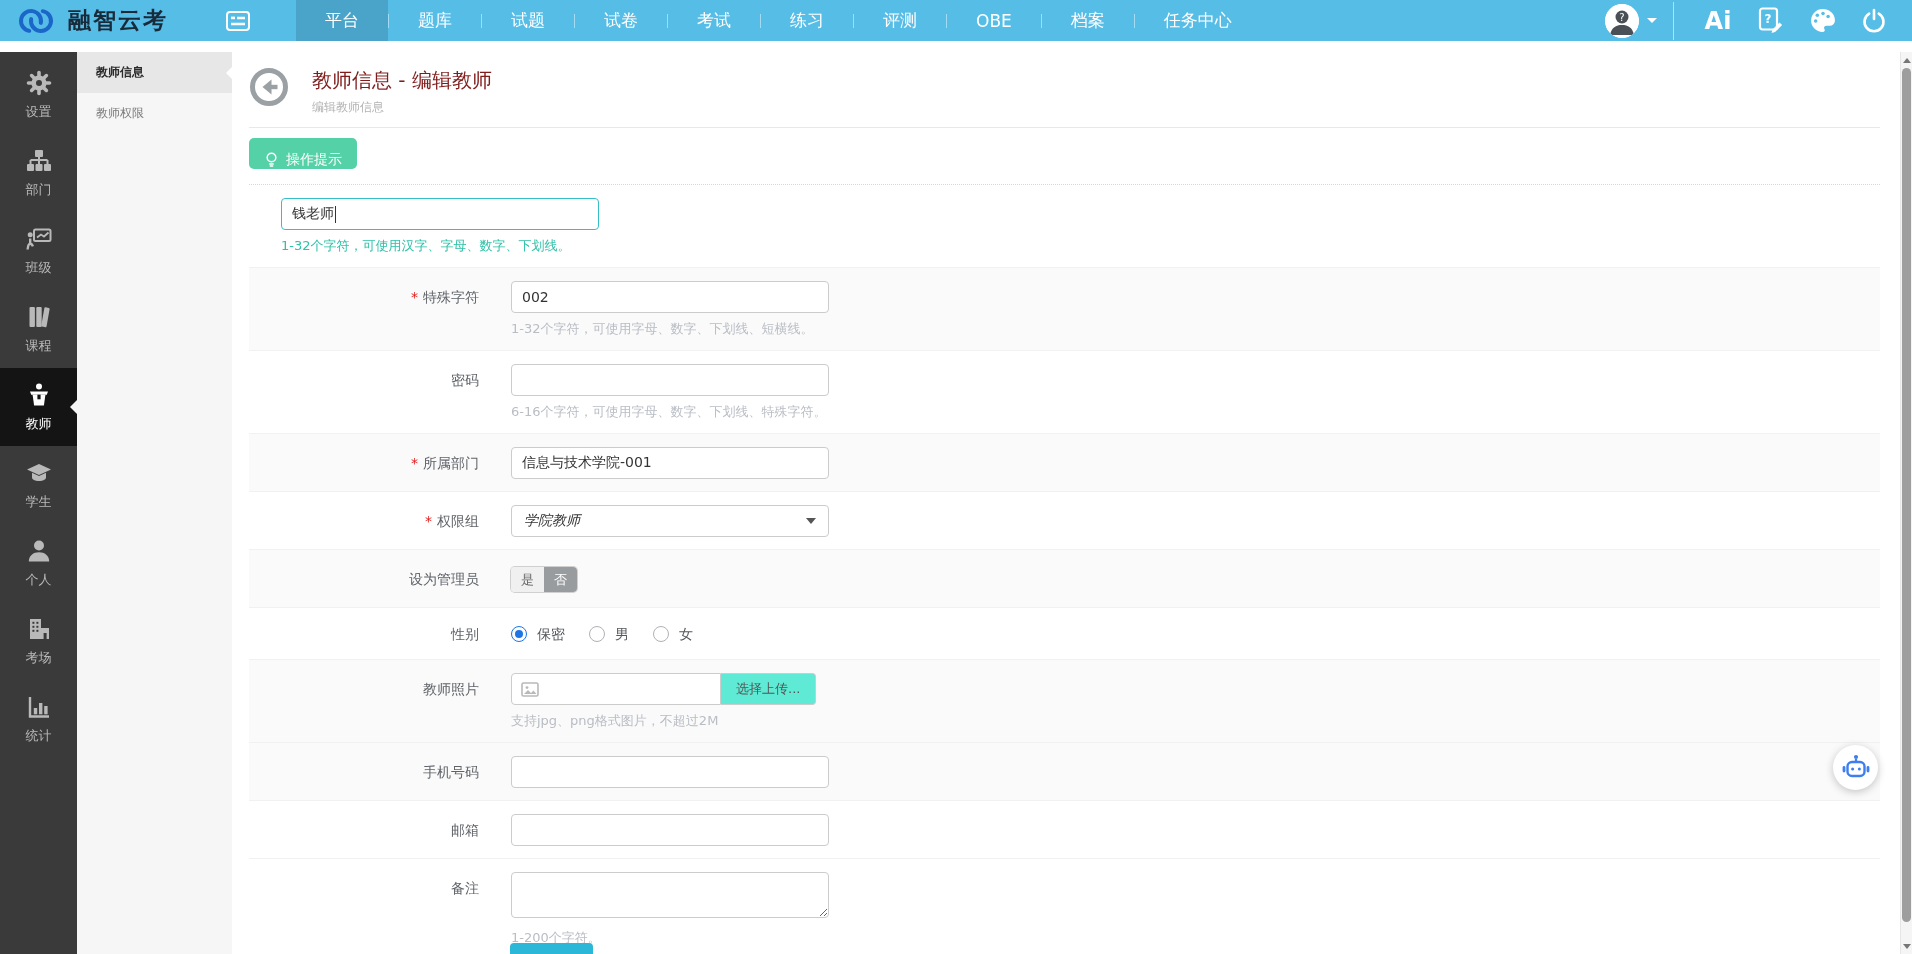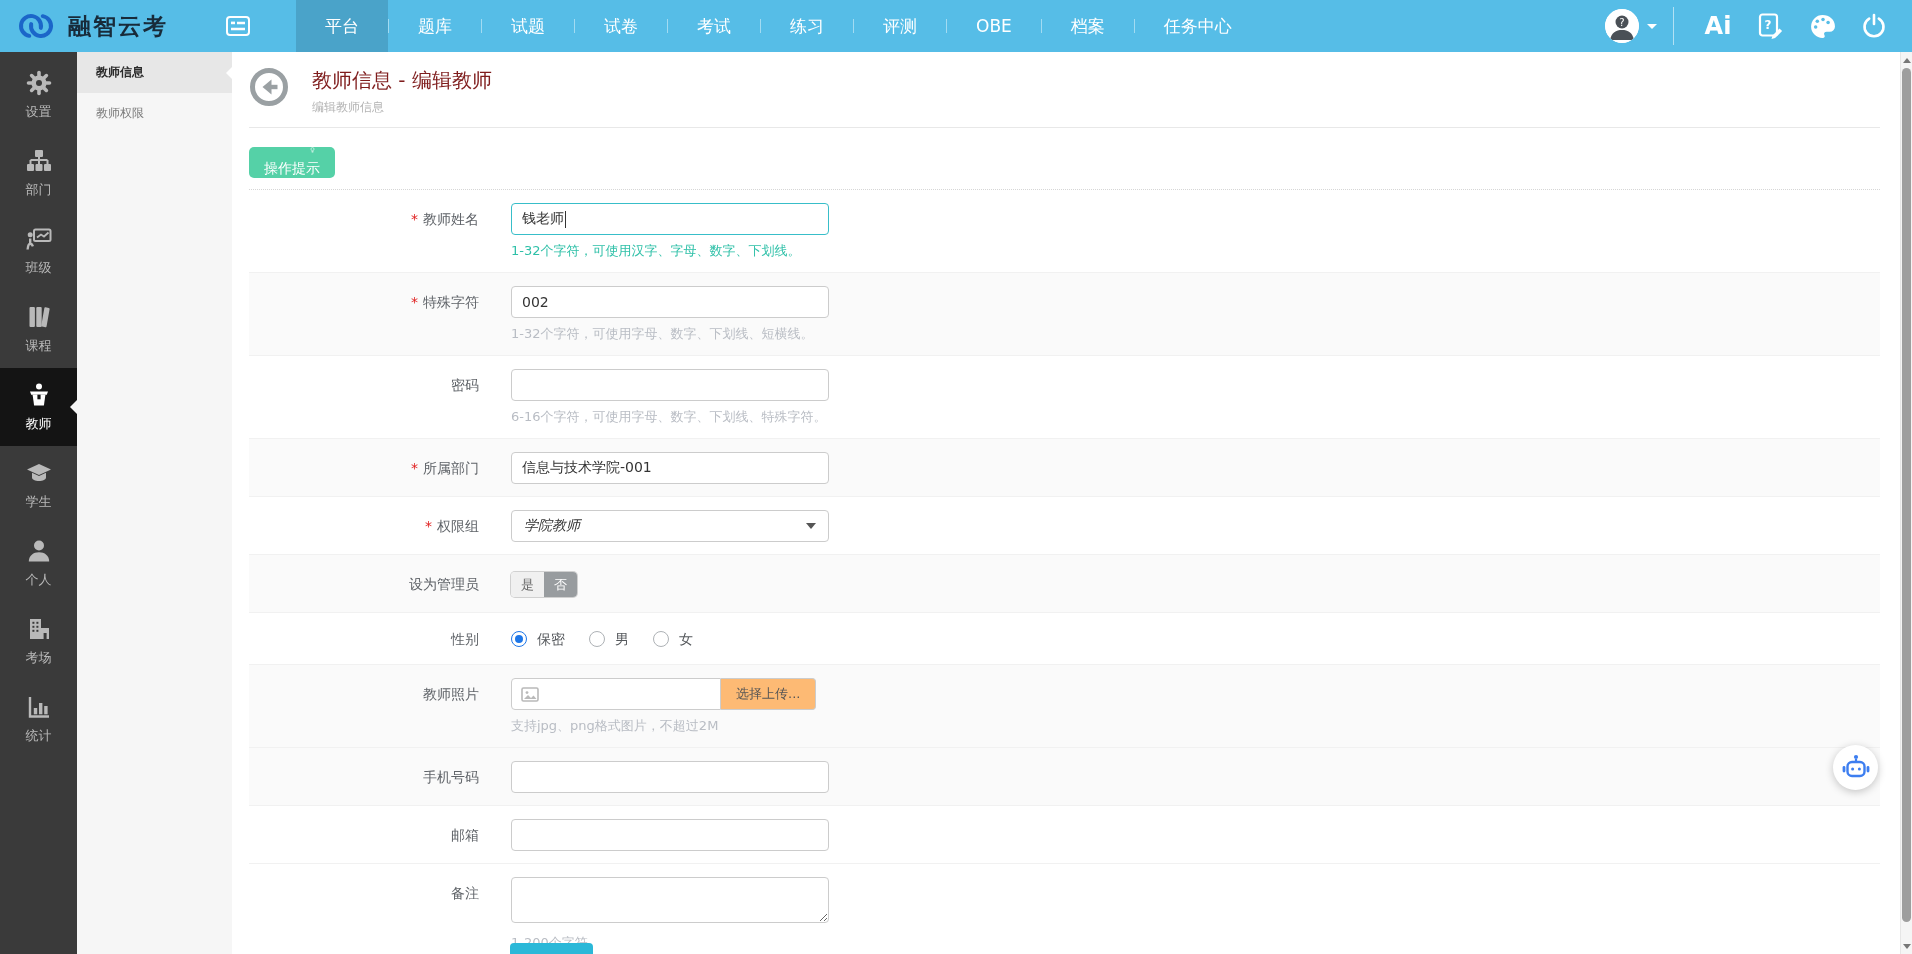--- a/index.html
+++ b/index.html
@@ -3,21 +3,21 @@
 <meta charset="utf-8">
 <style>
   * { box-sizing: border-box; }
   html,body { margin:0; padding:0; background:#fff; }
   .app {
     position:relative; width:1912px; height:954px; overflow:hidden;
     font-family:"DejaVu Sans","Liberation Sans",sans-serif; background:#fff;
   }
   
   .navbar {
-    position:absolute; top:0; left:0; right:0; height:52px;
+    position:absolute; top:0; left:0; right:0; height:41px;
     background:#56bde7; display:flex; align-items:center; color:#fff;gap:10px;
   }
   .brand { display:flex; align-items:center; gap:12px; padding:0 10px 0 16px; }
   .brand-title { font-size:23px; font-weight:bold; color:#182b3a; letter-spacing:2px; }
   .collapse-btn { margin:0 0 0 38px; display:flex; align-items:center; cursor:pointer; }
   .menu { display:flex; align-items:center; height:100%; margin-left:36px; }
   .menu-item { height:100%; display:flex; align-items:center; padding:0 29px; font-size:17px; cursor:pointer; white-space:nowrap; }
   .menu-item.active { background:#4aa3c9; }
   .menu-sep { width:1px; height:14px; background:rgba(255,255,255,.45); }
   .nav-right { margin-left:auto; display:flex; align-items:center; padding-right:12px; }
@@ -55,21 +55,21 @@
   .main { position:absolute; top:52px; left:232px; right:12px; bottom:0; background:#fff; overflow:hidden; }
   .page-header { display:flex; align-items:flex-start; padding:15px 0 0 17px; }
   .back-btn { width:40px; height:40px; cursor:pointer; flex:0 0 auto; }
   .titles { margin-left:23px; }
   .page-title { font-size:20px; color:#7f1d1d; }
   .page-subtitle { font-size:12px; color:#b3b3b3; margin-top:5px; }
   .header-divider { border-bottom:1px solid #e8e8e8; margin:11px 20px 0 17px; }
   .tips-row { padding:10px 0 0 17px; }
   .tips-btn {
     display:inline-flex; align-items:flex-end; gap:7px; height:31px; padding:0 15px;
-    background:#55d1a7; color:#fff; font-size:14px; border:none; border-radius:5px; cursor:pointer;flex-direction:column;
+    background:#55d1a7; color:#fff; font-size:14px; border:none; border-radius:5px; cursor:pointer;
   }
   
   .form { margin:11px 20px 0 17px; border-top:1px dotted #d6d6d6; }
   .frow { display:flex; padding:13px 0 12px; border-bottom:1px solid #f1f1f1; }
   .frow.alt { background:#fafafa; }
   .lbl { width:230px; min-width:230px; text-align:right; line-height:32px; font-size:14px; color:#5f6368; }
   .req { color:#e02020; margin-right:5px; font-size:14px; }
   .ctrl { margin-left:32px; }
   .txt {
     width:318px; height:32px; border:1px solid #ccc; border-radius:4px;
@@ -95,21 +95,21 @@
   .radio.checked { border:1px solid #1d76e8; }
   .radio.checked::after { content:""; position:absolute; left:3px; top:3px; width:8px; height:8px; border-radius:50%; background:#1d76e8; }
   .radio-label { margin-right:14px; }
   .upload { display:flex; align-items:center; }
   .upload-input {
     width:210px; height:32px; border:1px solid #ccc; border-radius:4px 0 0 4px;
     display:flex; align-items:center; padding:0 9px; background:#fff;
   }
   .upload-btn {
     height:32px; padding:0 15px; border:1px solid #ccc; border-left:none;
-    background:#fdba74; border-radius:0 4px 4px 0; font-size:13px; color:#555;
+    background:#5eead4; border-radius:0 4px 4px 0; font-size:13px; color:#555;
     display:flex; align-items:center; cursor:pointer;
   }
   .tarea {
     width:318px; height:46px; border:1px solid #ccc; border-radius:4px; padding:6px 10px;
     font-size:14px; color:#333; resize:both; outline:none;
     font-family:"DejaVu Sans","Liberation Sans",sans-serif;
   }
   .frow.last { padding-bottom:20px; }
   .submit-peek {
     position:absolute; left:278px; top:891px; width:83px; height:40px;
@@ -347,23 +347,20 @@
           <circle cx="9" cy="7" r="5.2"></circle>
           <path d="M7 14.8h4M7.6 17.3h2.8" stroke-linecap="round"></path>
         </svg>
         <span>操作提示</span>
       </button>
     </div>
 
     <div class="form">
 
       <div class="frow">
-        <div class="lbl">
-          <span class="req">*</span><span>教师姓名</span>
-        </div>
         <div class="ctrl">
           <div class="txt txt-focus">
             <span>钱老师</span>
               <span class="caret-line"></span>
           </div>
           <div class="helper teal">1-32个字符，可使用汉字、字母、数字、下划线。</div>
         </div>
       </div>
 
       <div class="frow alt">

